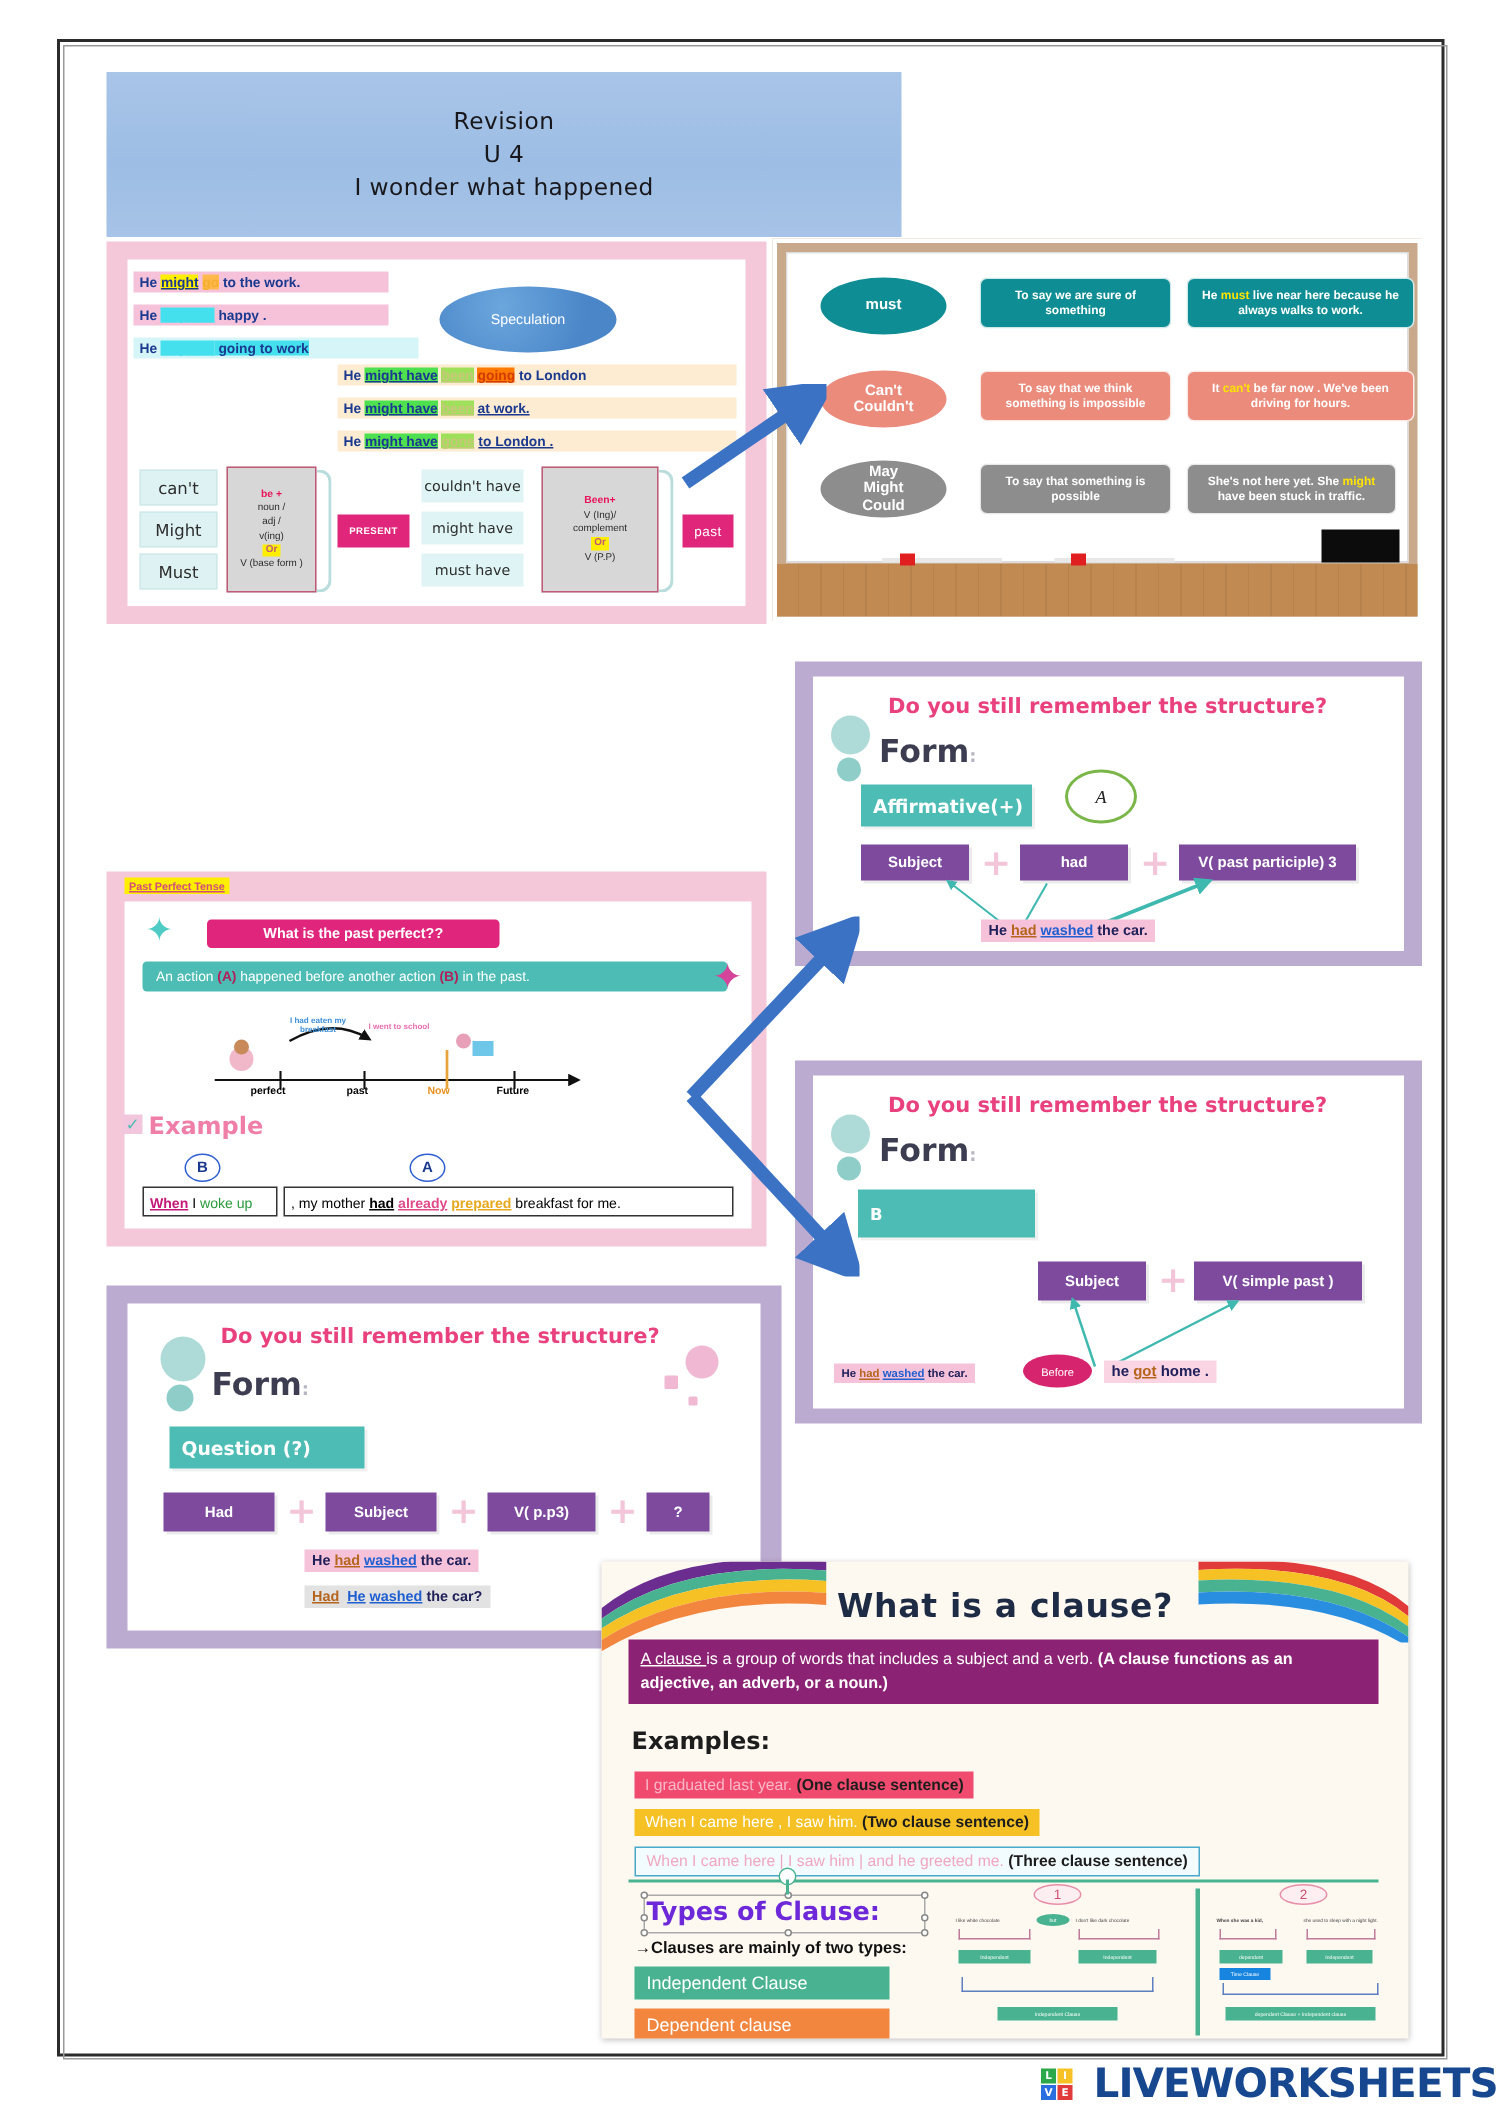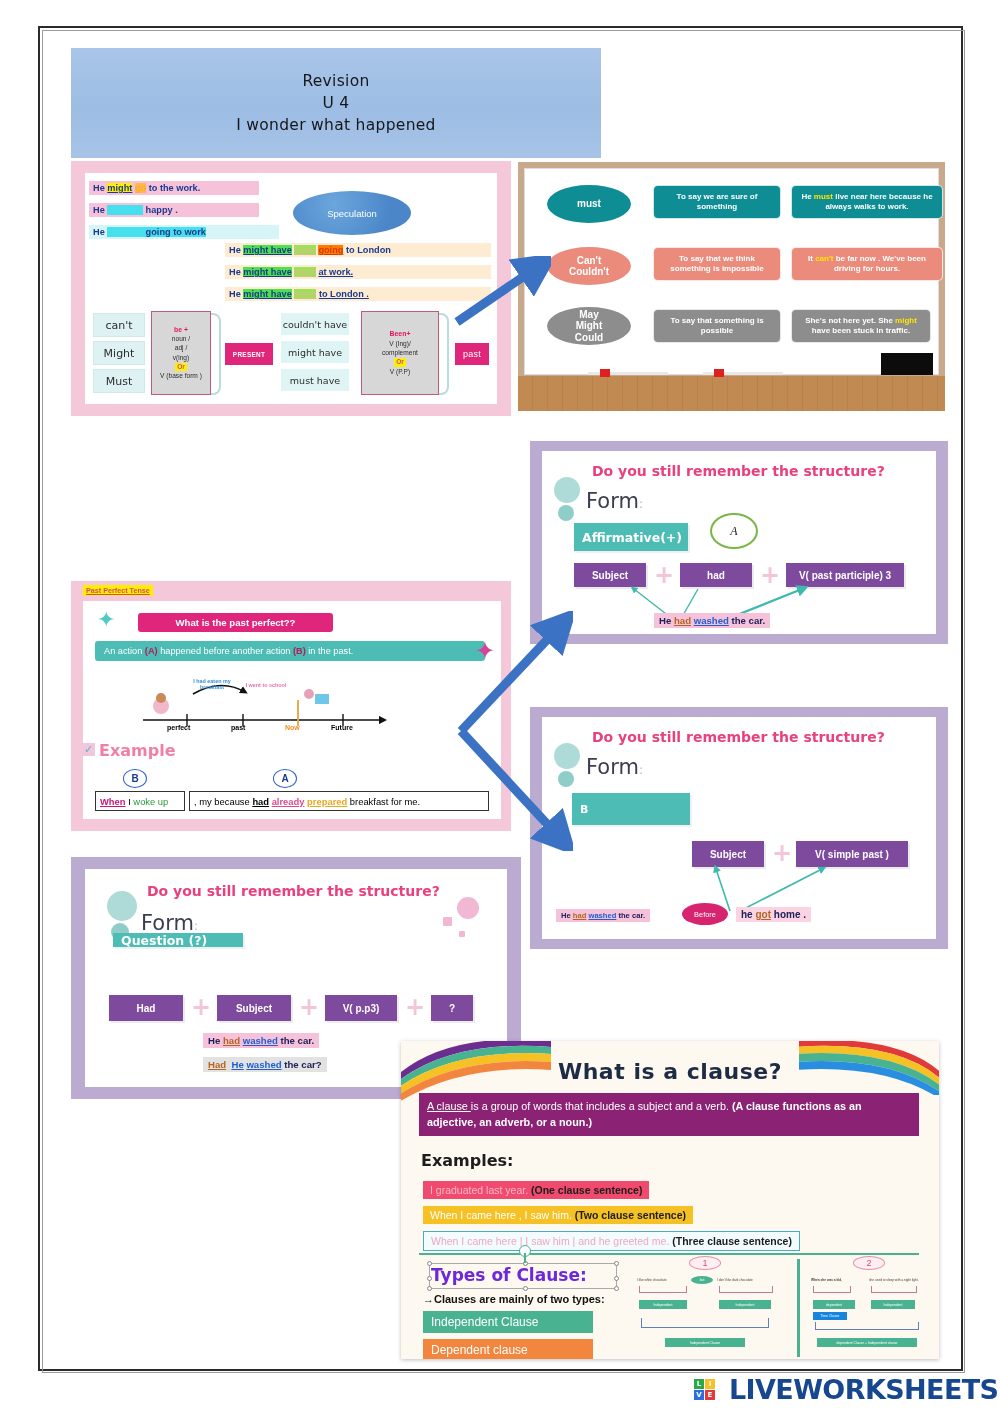--- a/index.html
+++ b/index.html
@@ -117,21 +117,21 @@
   #black-box{ position:absolute; right:12px; bottom:36px; width:52px; height:22px; background:#0c0c0c;}
 
   
   .struct-panel{ position:absolute; background:#bcabd0; padding:9px; }
   .struct-inner{ position:absolute; background:#fff; }
   .struct-title{
     position:absolute; font-size:14px; font-weight:bold; color:#e8417e;
     font-family:"DejaVu Sans", sans-serif; white-space:nowrap;
   }
   .struct-form{
-    position:absolute; font-size:21px; font-weight:normal; color:#3d3d52;
+    position:absolute; font-size:21px; font-weight:bold; color:#3d3d52;
     font-family:"DejaVu Sans", sans-serif;
   }
   .struct-form .colon{ font-size:12px; color:#b6b6c4; }
   .dot-lg{ position:absolute; border-radius:50%; background:#aedbd8; }
   .dot-sm{ position:absolute; border-radius:50%; background:#8fcdc9; }
   .teal-label{
     position:absolute; background:#4cbcb4; color:#fff; font-weight:bold;
     font-size:12.5px; display:flex; align-items:center; padding-left:8px;
     font-family:"DejaVu Sans", sans-serif;
     box-shadow:2px 2px 0 rgba(0,0,0,.06);
@@ -495,21 +495,21 @@
         <span>Example</span>
       </div>
 
       <div class="letter-circ" style="left:40px; top:168px;">B</div>
       <div class="letter-circ" style="left:190px; top:168px;">A</div>
 
       <div class="ex-box" style="left:12px; top:190px; width:90px; height:20px;">
         <span><span style="color:#c4187a; font-weight:bold; text-decoration:underline;">When</span><span> I </span><span style="color:#2a9a3a;">woke up</span></span>
       </div>
       <div class="ex-box" style="left:106px; top:190px; width:300px; height:20px;">
-        <span><span>, my because </span><b style="text-decoration:underline;">had</b>&nbsp;<span style="color:#e04a8a; font-weight:bold; text-decoration:underline;">already</span>&nbsp;<span style="color:#e8a81e; font-weight:bold; text-decoration:underline;">prepared</span><span> breakfast for me.</span></span>
+        <span><span>, my mother </span><b style="text-decoration:underline;">had</b>&nbsp;<span style="color:#e04a8a; font-weight:bold; text-decoration:underline;">already</span>&nbsp;<span style="color:#e8a81e; font-weight:bold; text-decoration:underline;">prepared</span><span> breakfast for me.</span></span>
       </div>
     </div>
   </div>
 
   <svg class="blue-arrow" style="left:410px; top:580px; width:120px; height:130px;" viewBox="0 0 120 130">
     <defs>
           <marker id="ah2" markerWidth="5" markerHeight="5" refX="2.4" refY="2.5" orient="auto">
       <path d="M0,0 L5,2.5 L0,5 z" fill="#3b72c4"></path>
           </marker>
         </defs>
@@ -529,21 +529,21 @@
       <div class="dot-lg" style="left:22px; top:22px; width:30px; height:30px;"></div>
       <div class="dot-sm" style="left:26px; top:54px; width:18px; height:18px;"></div>
       <div class="dot-lg" style="left:372px; top:28px; width:22px; height:22px; background:#f0b8d2;"></div>
       <div class="dot-sm" style="left:358px; top:48px; width:9px; height:9px; background:#f0b8d2; border-radius:1px;"></div>
       <div class="dot-sm" style="left:374px; top:62px; width:6px; height:6px; background:#f0b8d2; border-radius:1px;"></div>
 
       <div class="struct-title" style="left:62px; top:14px;">Do you still remember the structure?</div>
       <div class="struct-form" style="left:56px; top:42px;">
         <span>Form</span><span class="colon">:</span>
       </div>
-      <div class="teal-label" style="left:28px; top:64px; width:130px; height:14px;">Question (?)</div>
+      <div class="teal-label" style="left:28px; top:82px; width:130px; height:28px;">Question (?)</div>
 
       <div class="purple-box" style="left:24px; top:126px; width:74px; height:26px;">Had</div>
       <div class="plus-ico" style="left:106px; top:126px;">+</div>
       <div class="purple-box" style="left:132px; top:126px; width:74px; height:26px;">Subject</div>
       <div class="plus-ico" style="left:214px; top:126px;">+</div>
       <div class="purple-box" style="left:240px; top:126px; width:72px; height:26px;">V( p.p3)</div>
       <div class="plus-ico" style="left:320px; top:126px;">+</div>
       <div class="purple-box" style="left:346px; top:126px; width:42px; height:26px;">?</div>
 
       <div class="example-strip" style="left:118px; top:164px; background:#f6c2da;">

